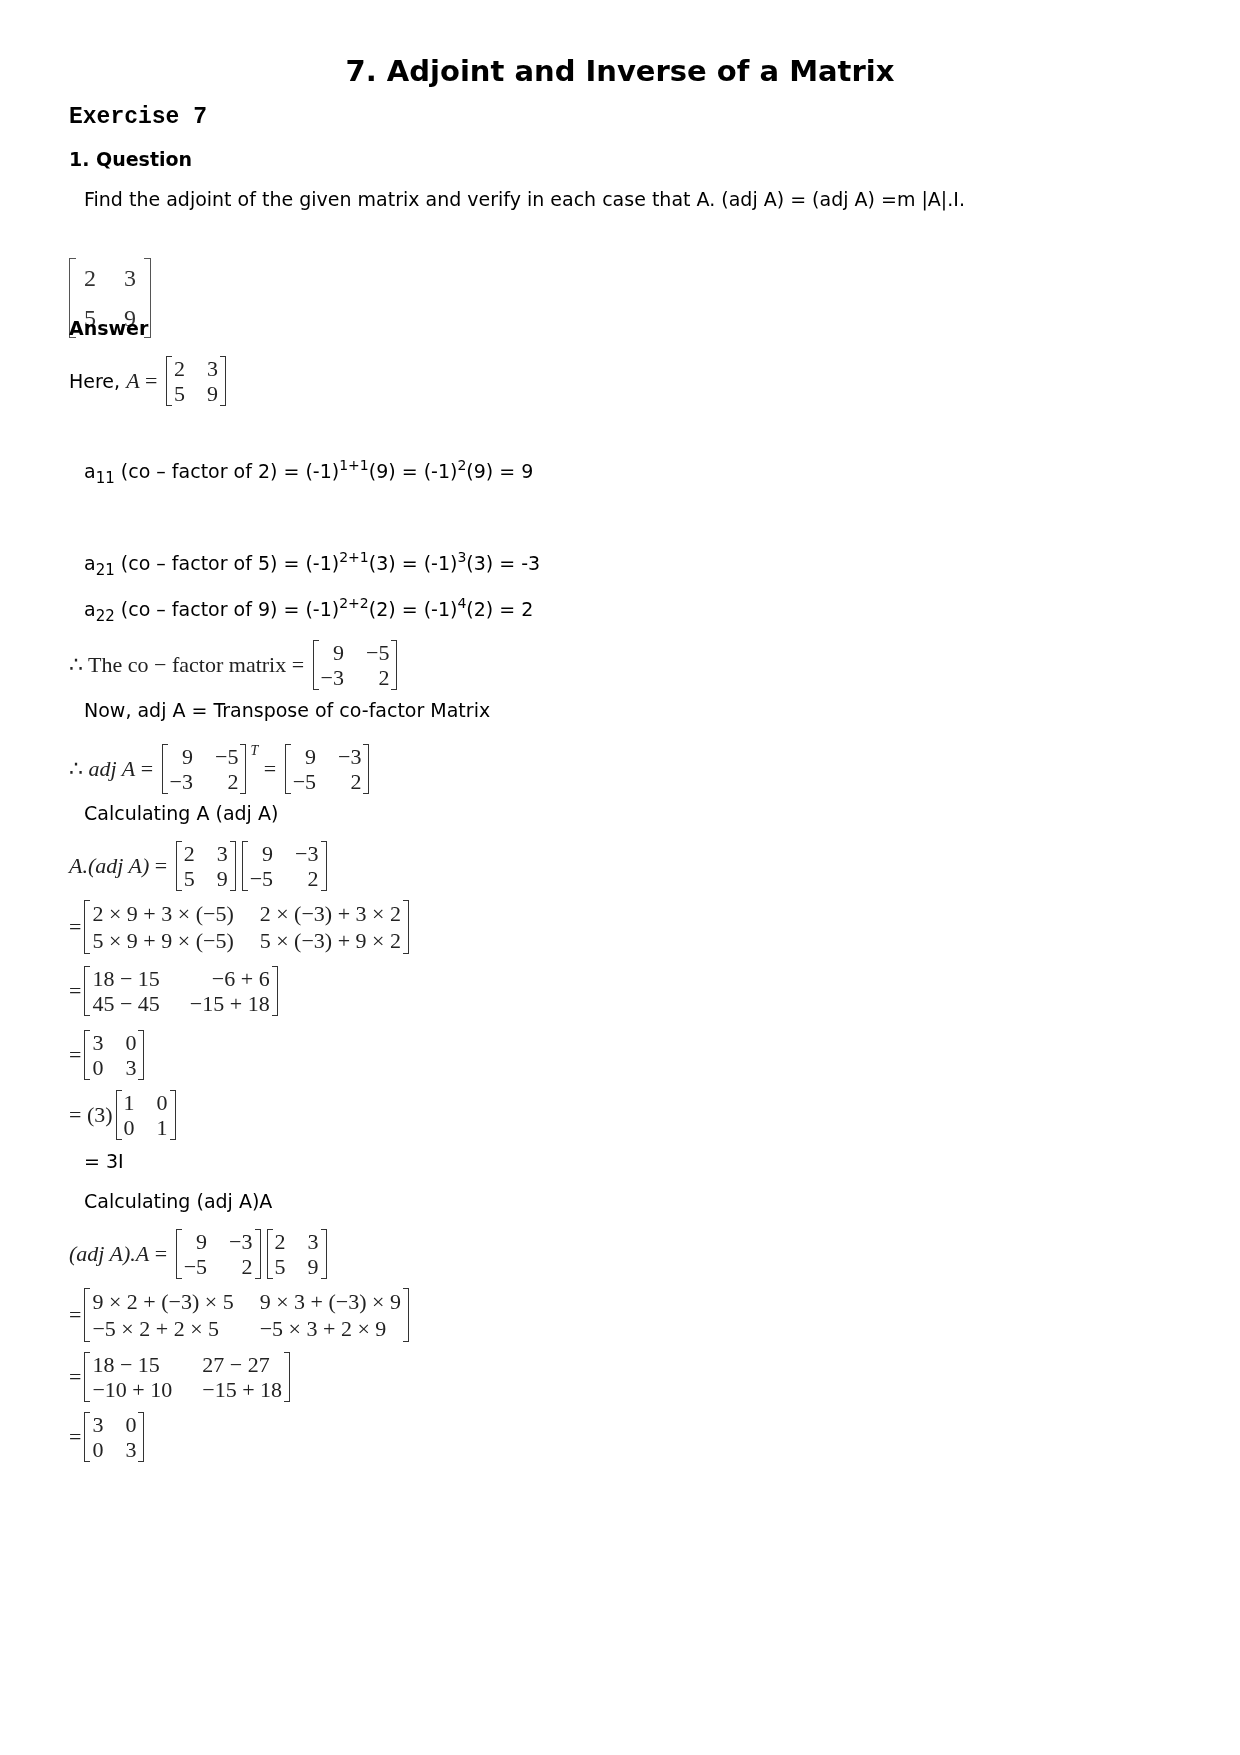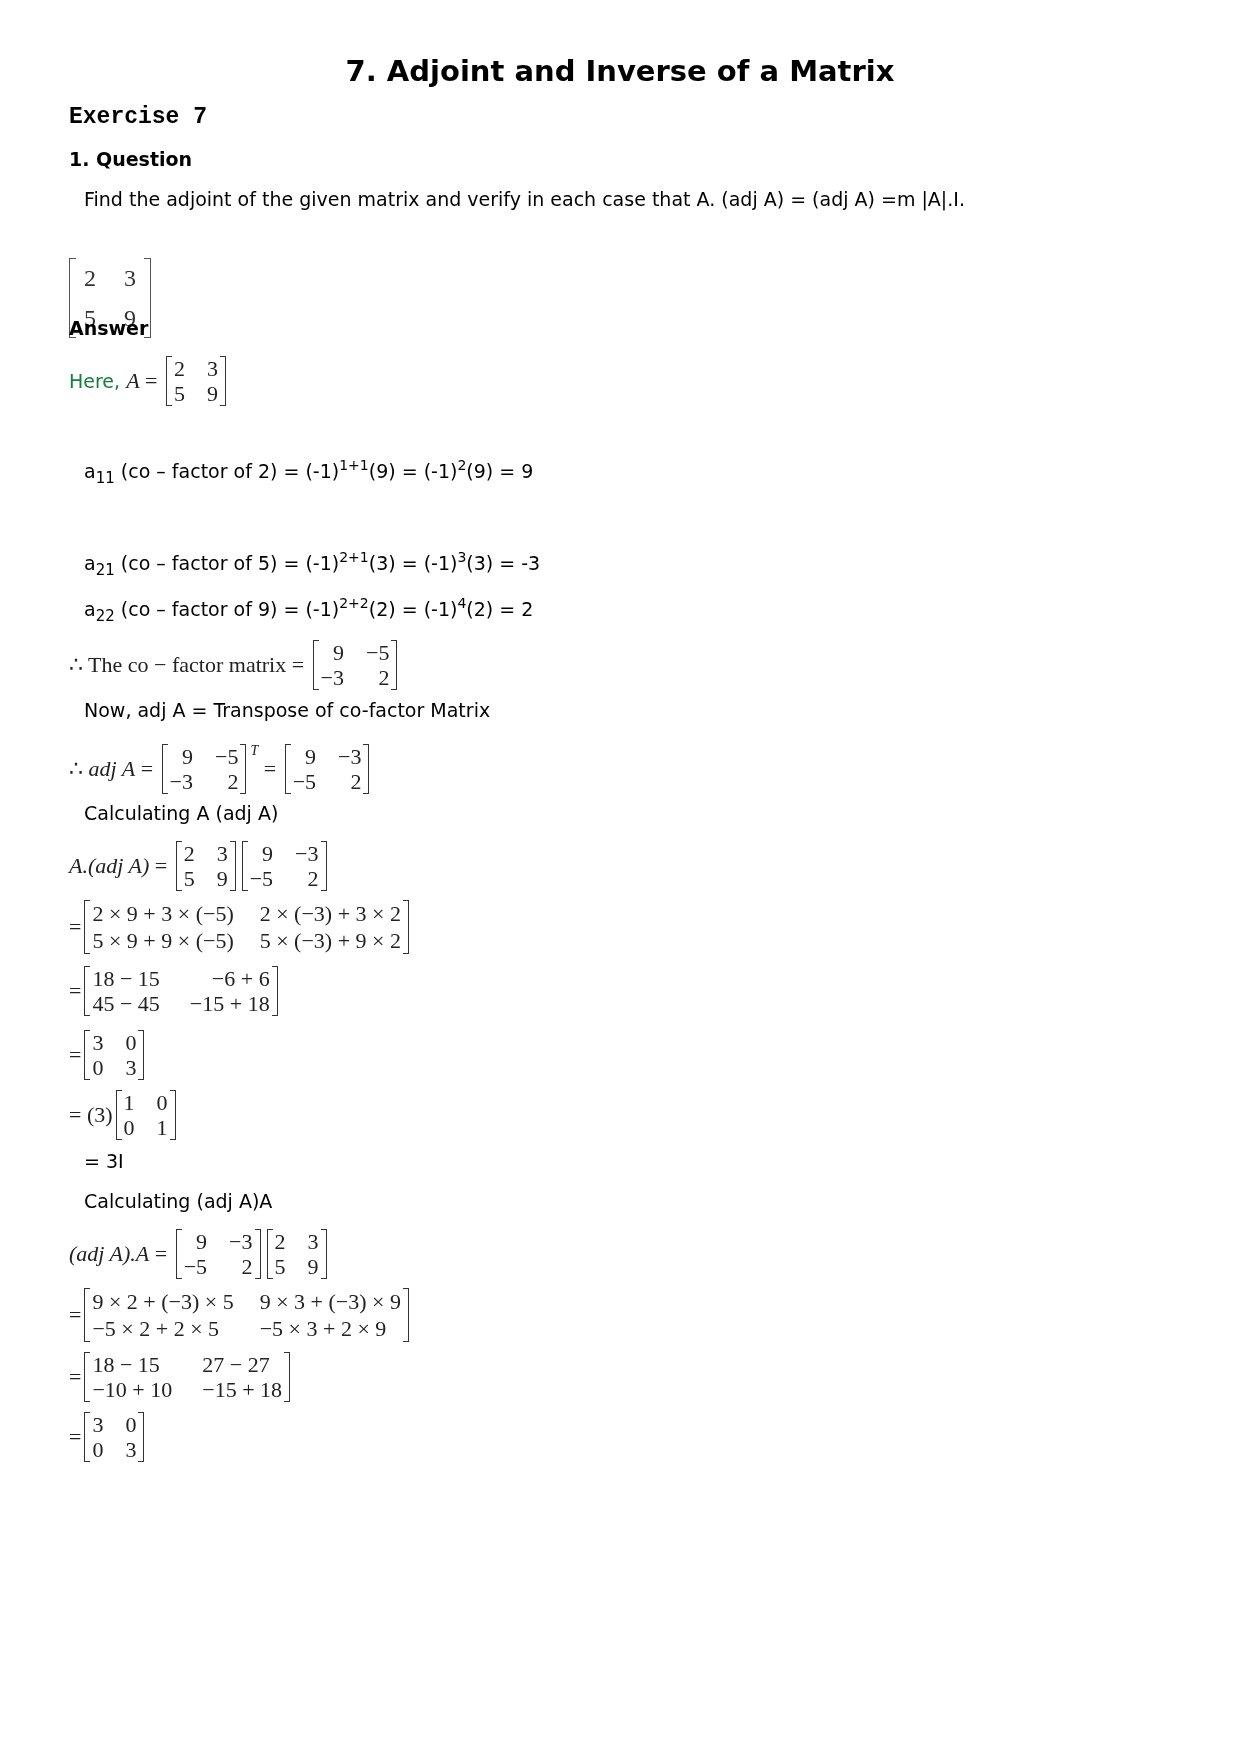--- a/index.html
+++ b/index.html
@@ -46,21 +46,21 @@
         <span>3</span>
       <span>5</span>
         <span>9</span>
     </div>
     <div class="br-r"></div>
   </div>
 
   <div class="h3" style="top:317px">Answer</div>
 
   <div class="math" style="top:356px">
-    <span style="font-family:'DejaVu Sans',sans-serif;font-size:19px;color:#15803d;white-space:pre">Here, </span>
+    <span style="font-family:'DejaVu Sans',sans-serif;font-size:19px;color:#000000;white-space:pre">Here, </span>
     <span class="it">A</span>
       <span style="white-space:pre"> = </span>
     <span class="mat">
         <span class="br-l"></span>
       <span class="grid" style="grid-template-columns:auto auto">
         <span>2</span>
           <span>3</span>
         <span>5</span>
           <span>9</span>
       </span>

